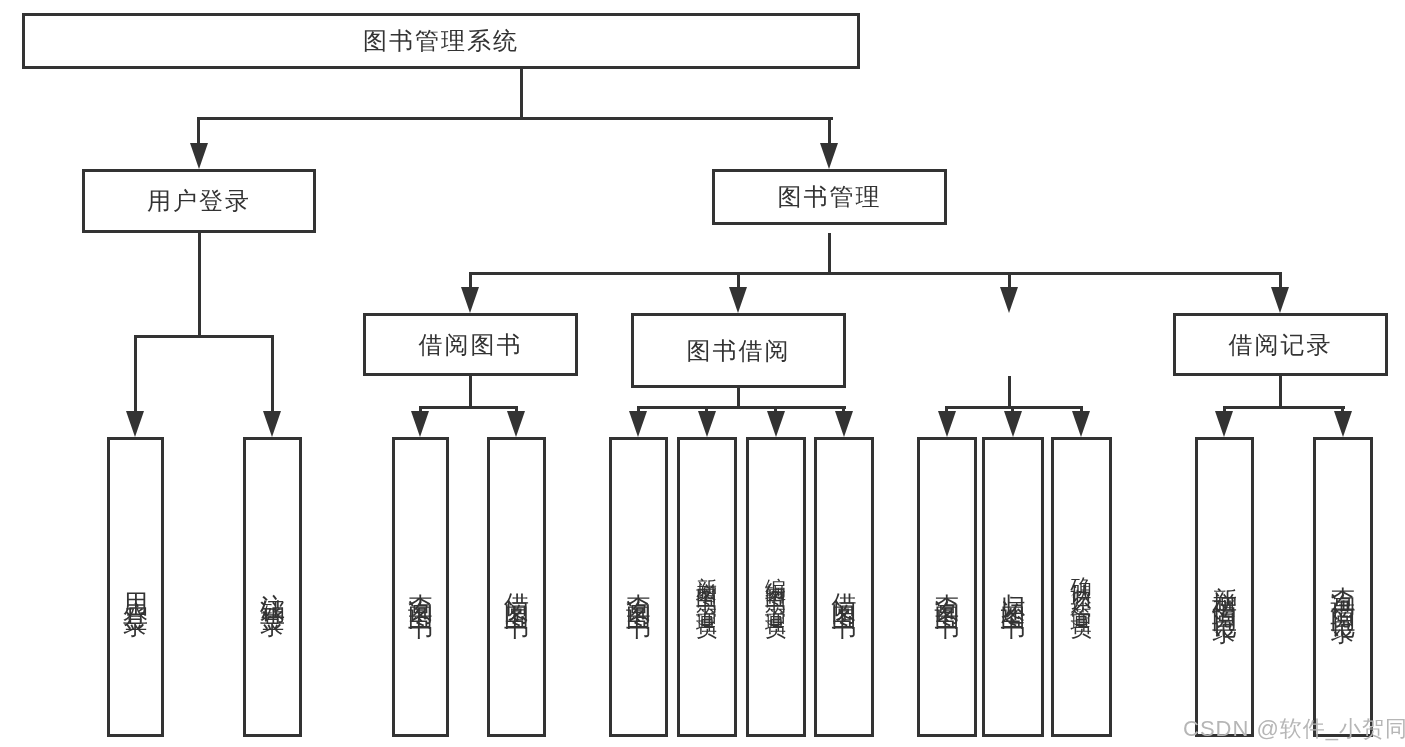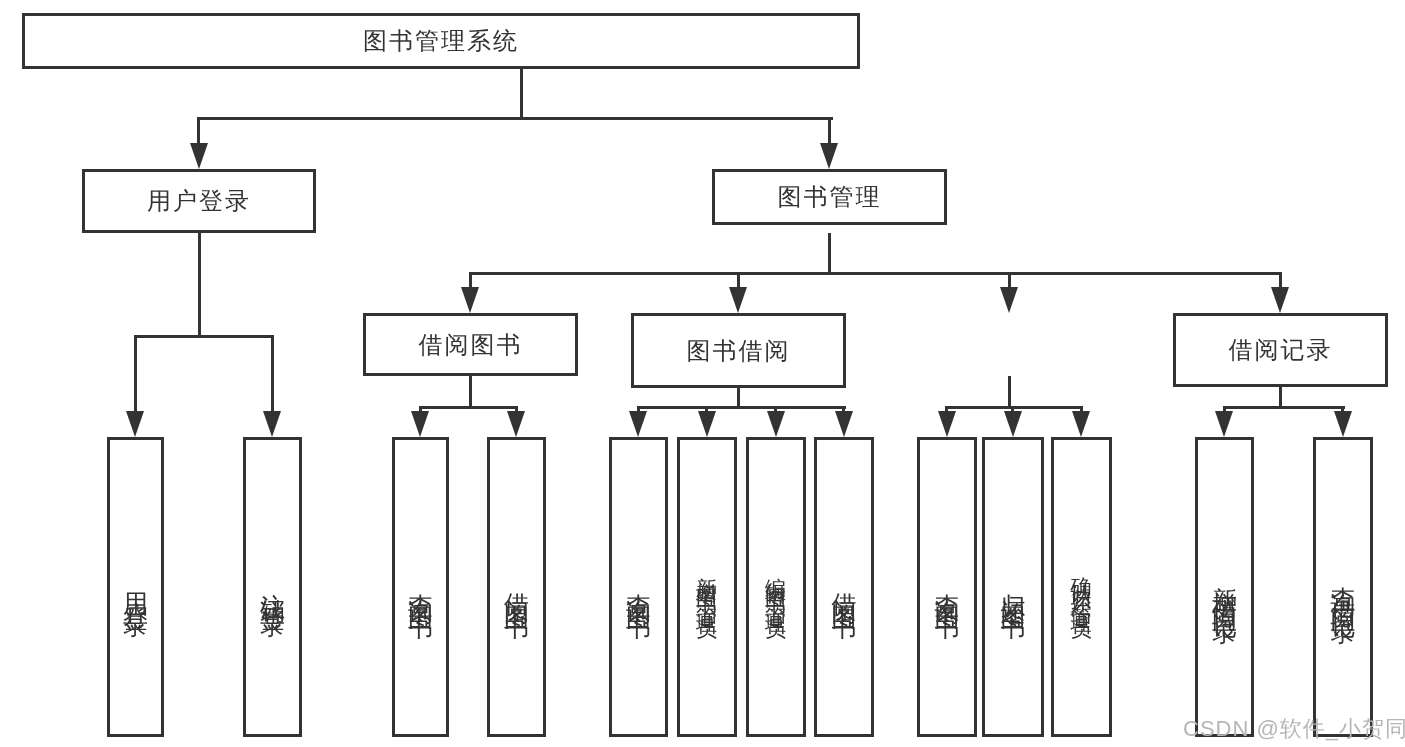--- a/index.html
+++ b/index.html
@@ -38,21 +38,21 @@
 
 <div class="canvas">
 
   <div class="box h" style="left:22px;top:13px;width:838px;height:56px">图书管理系统</div>
 
   <div class="box h" style="left:82px;top:169px;width:234px;height:64px">用户登录</div>
   <div class="box h" style="left:712px;top:169px;width:235px;height:56px">图书管理</div>
 
   <div class="box h" style="left:363px;top:313px;width:215px;height:63px">借阅图书</div>
   <div class="box h" style="left:631px;top:313px;width:215px;height:75px">图书借阅</div>
-  <div class="box h" style="left:1173px;top:313px;width:215px;height:74px">借阅记录</div>
+  <div class="box h" style="left:1173px;top:313px;width:215px;height:63px">借阅记录</div>
 
   <div class="box leaf" style="left:107px;width:57px">
     <span class="vtext">用户登录</span>
     </div>
   <div class="box leaf" style="left:243px;width:59px">
     <span class="vtext">注销登录</span>
     </div>
 
   <div class="box leaf" style="left:392px;width:57px">
     <span class="vtext">查询图书</span>

